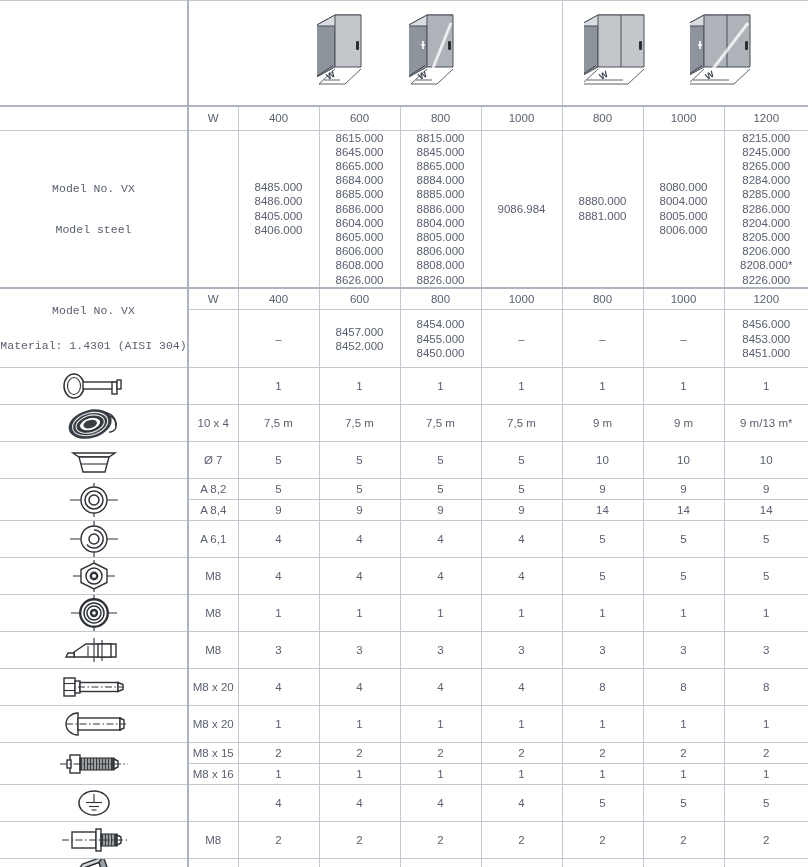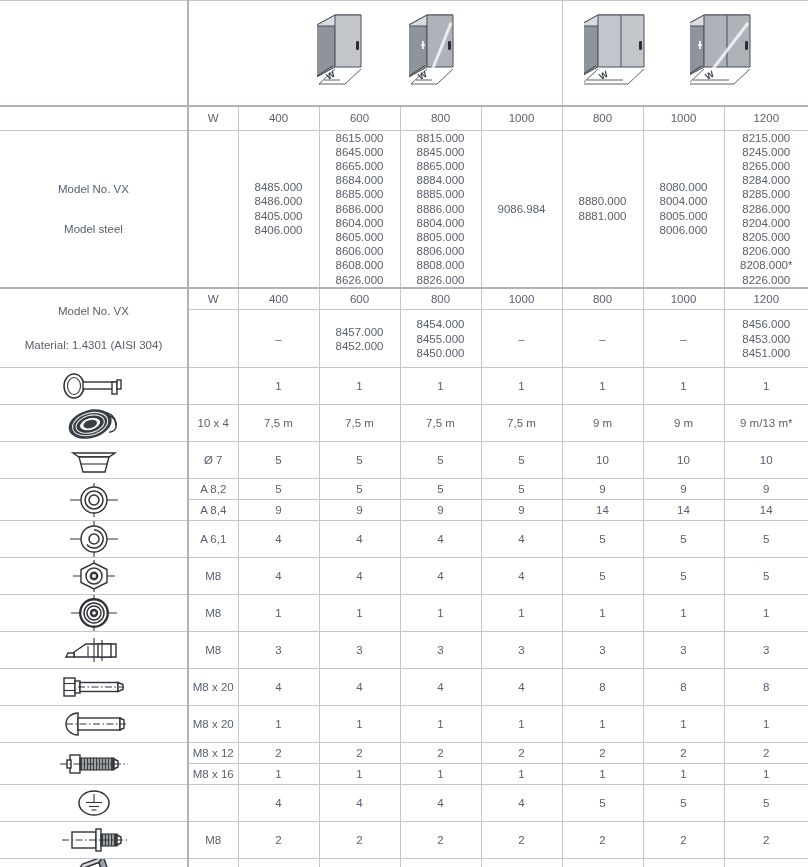--- a/index.html
+++ b/index.html
@@ -40,20 +40,21 @@
     gap: 18px; height:104px; padding-bottom: 8px;
   }
   .imgpair.wide { gap: 10px; }
 
   
   .lbl {
     text-align: left;
     padding-left: 8px;
     font-size: 11.5px;
     color: #4d5361;
+    font-family: Liberation Mono, monospace;
   }
   .multi { line-height: 14.2px; font-size: 11.5px; }
   .dash { font-size: 13px; color:#6b7280; }
 
   
   .spec { font-size: 11.5px; }
   .iconwrap { display:flex; align-items:center; justify-content:center; height:100%; }
 
   
   svg { display:block; }
@@ -492,21 +493,21 @@
         <line x1="53" y1="9" x2="53" y2="21"></line>
                     <line x1="56" y1="9" x2="56" y2="21"></line>
       </g>
       <rect class="s2" x="26" y="9" width="34" height="12"></rect>
       <path class="fillw" d="M60,10 L64,12 L64,18 L60,20 Z"></path>
       <line class="dashline" x1="6" y1="15" x2="74" y2="15"></line>
     </svg>
               </span>
             </div>
           </td>
-          <td class="hline-thin vline-strong spec">M8 x 12</td>
+          <td class="hline-thin vline-strong spec">M8 x 15</td>
           <td class="hline-thin vline">2</td>
           <td class="hline-thin vline">2</td>
           <td class="hline-thin vline">2</td>
           <td class="hline-thin vline">2</td>
           <td class="hline-thin vline">2</td>
           <td class="hline-thin vline">2</td>
           <td class="hline-thin vline">2</td>
         </tr>
         <tr style="height:21px">
           <td class="hline-thin vline-strong spec">M8 x 16</td>

